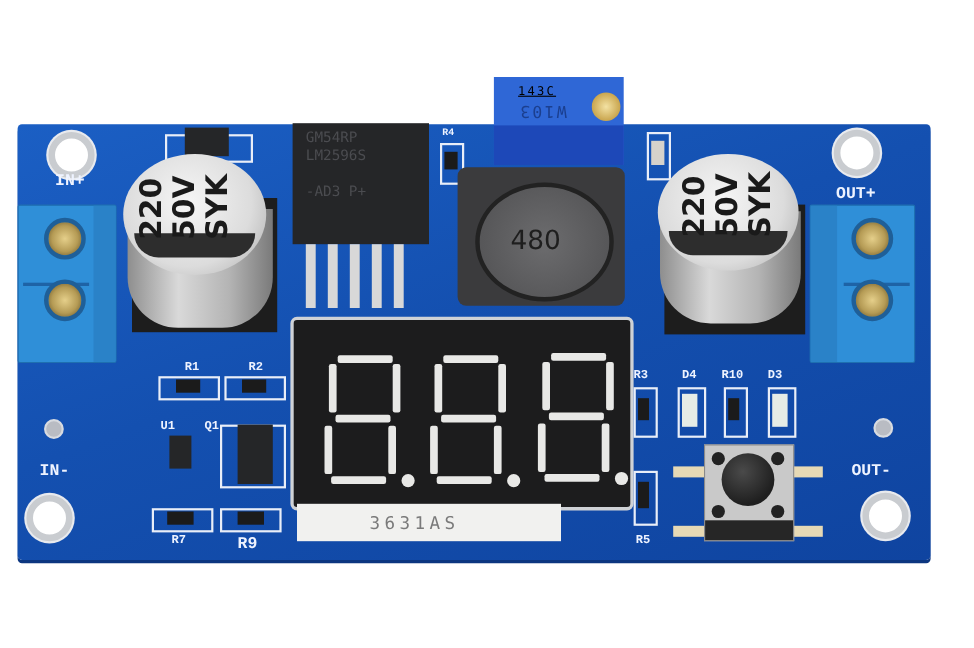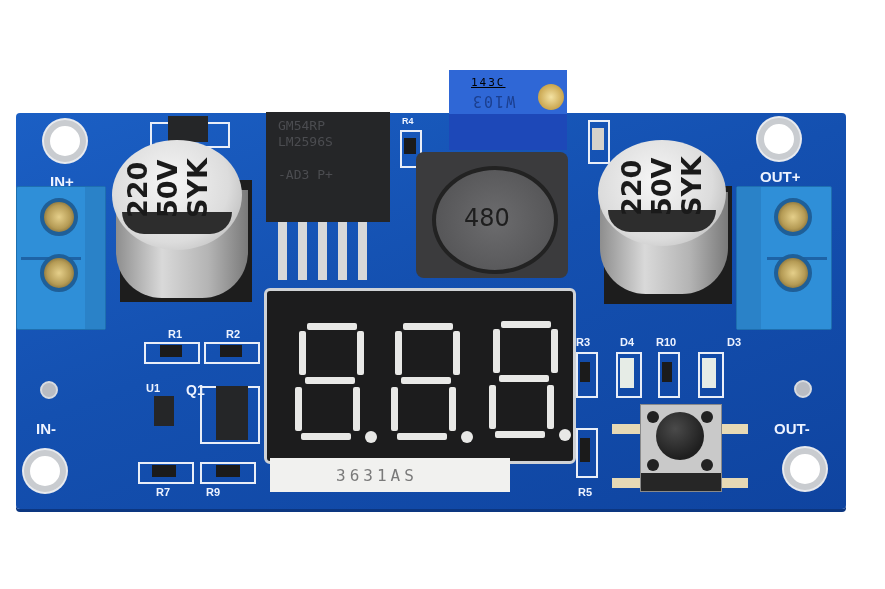--- a/index.html
+++ b/index.html
@@ -1,19 +1,19 @@
 <!DOCTYPE html>
 <html><head>
 <meta charset="utf-8">
 <style>
   html, body { margin:0; padding:0; }
   body { width:885px; height:589px; background:#ffffff; position:relative; overflow:hidden; font-family:"Liberation Sans", sans-serif; }
   .abs { position:absolute; }
   .pcb { left:16px; top:113px; width:830px; height:396px; background:linear-gradient(160deg,#1b5fc4 0%,#1450b0 45%,#0f44a0 100%); border-radius:4px; box-shadow:0 3px 0 #0c3680; }
-  .silk { color:#eef3ff; font-weight:bold; font-family:Liberation Sans, sans-serif; }
+  .silk { color:#eef3ff; font-weight:bold; font-family:Liberation Mono, monospace; }
   .hole { border-radius:50%; background:#ffffff; border:6px solid #c9ccd0; box-shadow:0 0 0 2px #e8eaee; }
   .via { border-radius:50%; background:#b9bcc3; border:2px solid #d8dbe0; }
   .terminal { background:#2f8fd8; border:1px solid #1e6fb0; }
   .screw { border-radius:50%; background:radial-gradient(circle,#e5cf8a 0%,#b59b55 55%,#5a4a24 100%); border:4px solid #1f5f98; }
   .cap { border-radius:50%; background:radial-gradient(circle at 45% 40%,#f6f6f6 0%,#dcdcdc 60%,#a9a9a9 100%); }
   .capbody { background:linear-gradient(90deg,#8e8e8e 0%,#d9d9d9 35%,#b4b4b4 70%,#7a7a7a 100%); border-radius:0 0 46px 46px; }
   .capbase { background:#1d1d1d; }
   .captext { font-family:"DejaVu Sans", sans-serif; font-weight:bold; color:#1a1a1a; transform:rotate(-90deg); transform-origin:left top; white-space:nowrap; line-height:1; }
   .chip { background:#252628; }
   .chiptext { font-family:"DejaVu Sans Mono", monospace; color:#4b4c50; font-size:13px; line-height:15px; }
@@ -32,21 +32,21 @@
 </head>
 <body>
 
 <div class="abs pcb"></div>
 
 <div class="abs hole" style="left:44px;top:120px;width:30px;height:30px;"></div>
 <div class="abs hole" style="left:24px;top:450px;width:30px;height:30px;"></div>
 <div class="abs hole" style="left:758px;top:118px;width:30px;height:30px;"></div>
 <div class="abs hole" style="left:784px;top:448px;width:30px;height:30px;"></div>
 
-<div class="abs silk" style="left:50px;top:156px;font-size:15px;margin-top:17px;">IN+</div>
+<div class="abs silk" style="left:50px;top:156px;font-size:15px;">IN+</div>
 <div class="abs terminal" style="left:16px;top:186px;width:88px;height:142px;border-radius:2px;">
   <div class="abs" style="left:68px;top:0;width:20px;height:142px;background:#2a82c8;"></div>
   <div class="abs" style="left:4px;top:70px;width:60px;height:3px;background:#1e63a6;"></div>
 </div>
 <div class="abs screw" style="left:40px;top:198px;width:30px;height:30px;"></div>
 <div class="abs screw" style="left:40px;top:254px;width:30px;height:30px;"></div>
 
 <div class="abs via" style="left:40px;top:381px;width:14px;height:14px;"></div>
 <div class="abs silk" style="left:36px;top:420px;font-size:15px;">IN-</div>
 
@@ -114,30 +114,30 @@
 
 <div class="abs silk" style="left:168px;top:328px;font-size:11px;">R1</div>
 <div class="abs pad-outline" style="left:144px;top:342px;width:52px;height:18px;"></div>
 <div class="abs resistor" style="left:160px;top:345px;width:22px;height:12px;"></div>
 <div class="abs silk" style="left:226px;top:328px;font-size:11px;">R2</div>
 <div class="abs pad-outline" style="left:204px;top:342px;width:52px;height:18px;"></div>
 <div class="abs resistor" style="left:220px;top:345px;width:22px;height:12px;"></div>
 
 <div class="abs silk" style="left:146px;top:382px;font-size:11px;">U1</div>
 <div class="abs chip" style="left:154px;top:396px;width:20px;height:30px;"></div>
-<div class="abs silk" style="left:186px;top:382px;font-size:14px;">Q1</div>
+<div class="abs silk" style="left:186px;top:382px;font-size:11px;">Q1</div>
 <div class="abs pad-outline" style="left:200px;top:386px;width:56px;height:54px;"></div>
 <div class="abs chip" style="left:216px;top:386px;width:32px;height:54px;"></div>
 
 <div class="abs pad-outline" style="left:138px;top:462px;width:52px;height:18px;"></div>
 <div class="abs resistor" style="left:152px;top:465px;width:24px;height:12px;"></div>
 <div class="abs silk" style="left:156px;top:486px;font-size:11px;">R7</div>
 <div class="abs pad-outline" style="left:200px;top:462px;width:52px;height:18px;"></div>
 <div class="abs resistor" style="left:216px;top:465px;width:24px;height:12px;"></div>
-<div class="abs silk" style="left:206px;top:486px;font-size:11px;">R9</div>
+<div class="abs silk" style="left:216px;top:486px;font-size:15px;">R9</div>
 
 <div class="abs display" style="left:264px;top:288px;width:306px;height:170px;border-radius:6px;">
 
   <div>
     <div class="seg" style="left:40px;top:32px;width:50px;height:7px;"></div>
     <div class="seg" style="left:32px;top:40px;width:7px;height:44px;"></div>
     <div class="seg" style="left:90px;top:40px;width:7px;height:44px;"></div>
     <div class="seg" style="left:38px;top:86px;width:50px;height:7px;"></div>
     <div class="seg" style="left:28px;top:96px;width:7px;height:44px;"></div>
     <div class="seg" style="left:86px;top:96px;width:7px;height:44px;"></div>
@@ -176,21 +176,21 @@
 <div class="abs resistor" style="left:580px;top:362px;width:10px;height:20px;"></div>
 
 <div class="abs silk" style="left:620px;top:336px;font-size:11px;">D4</div>
 <div class="abs pad-outline" style="left:616px;top:352px;width:22px;height:42px;"></div>
 <div class="abs led" style="left:620px;top:358px;width:14px;height:30px;"></div>
 
 <div class="abs silk" style="left:656px;top:336px;font-size:11px;">R10</div>
 <div class="abs pad-outline" style="left:658px;top:352px;width:18px;height:42px;"></div>
 <div class="abs resistor" style="left:662px;top:362px;width:10px;height:20px;"></div>
 
-<div class="abs silk" style="left:698px;top:336px;font-size:11px;margin-left:29px;">D3</div>
+<div class="abs silk" style="left:698px;top:336px;font-size:11px;">D3</div>
 <div class="abs pad-outline" style="left:698px;top:352px;width:22px;height:42px;"></div>
 <div class="abs led" style="left:702px;top:358px;width:14px;height:30px;"></div>
 
 <div class="abs pad-outline" style="left:576px;top:428px;width:18px;height:46px;"></div>
 <div class="abs resistor" style="left:580px;top:438px;width:10px;height:24px;"></div>
 <div class="abs silk" style="left:578px;top:486px;font-size:11px;">R5</div>
 
 <div class="abs" style="left:612px;top:424px;width:28px;height:10px;background:#e6d9b5;"></div>
 <div class="abs" style="left:612px;top:478px;width:28px;height:10px;background:#e6d9b5;"></div>
 <div class="abs" style="left:720px;top:424px;width:28px;height:10px;background:#e6d9b5;"></div>

